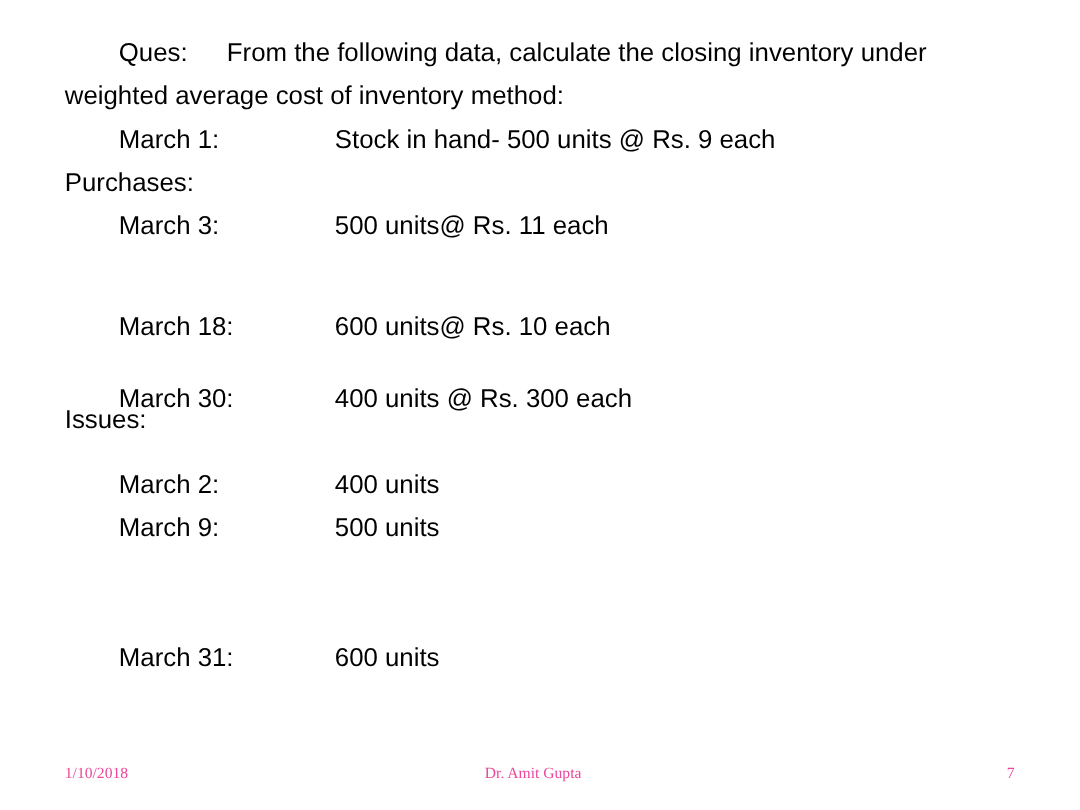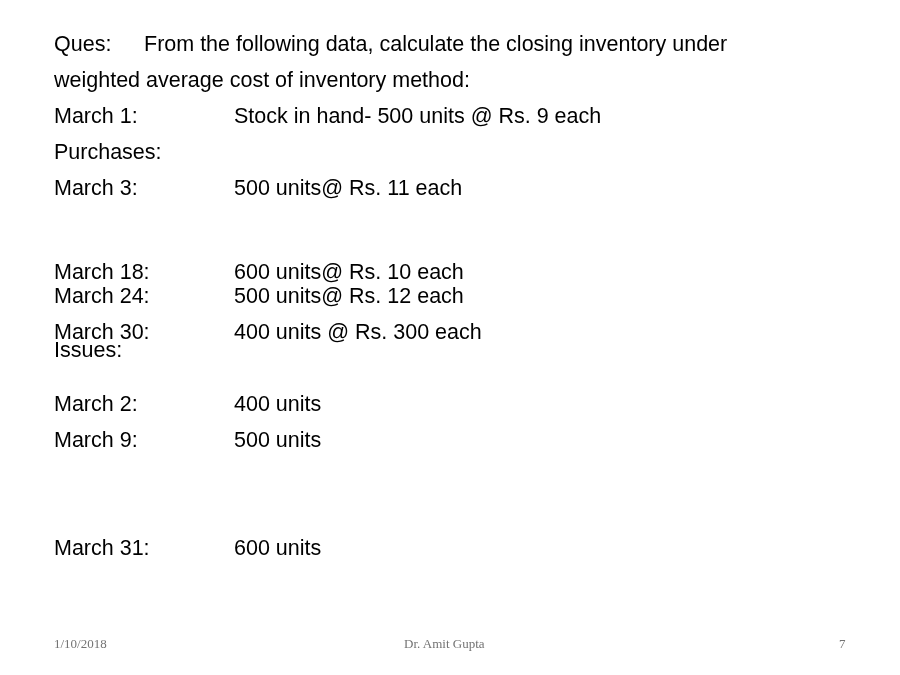--- a/index.html
+++ b/index.html
@@ -4,27 +4,27 @@
 <style>
   html, body { margin: 0; padding: 0; }
   body {
     width: 900px; height: 675px; background: #ffffff; position: relative; overflow: hidden;
     font-family: "Liberation Sans", "DejaVu Sans", sans-serif; color: #000;
   }
   .slide { position: absolute; left: 0; top: 0; width: 900px; height: 675px; }
   .line {
     position: absolute; left: 54px; font-size: 21.5px; line-height: 36px; white-space: nowrap;
   }
-  .lbl { display: inline-block; }
+  .lbl { display: inline-block; margin-left: 45px; }
   .ques-lbl { width: 90px; }
   .date-lbl { width: 180px; }
   .bold { font-weight: normal; }
   .footer {
     position: absolute; top: 636px; font-family: "Liberation Serif", "DejaVu Serif", serif;
-    font-size: 13px; color: #737373;
+    font-size: 13px; color: #ec4899;
   }
 </style>
 </head>
 <body>
 
 <div class="slide">
 
   <div class="line" style="top:26px">
     <span class="lbl ques-lbl">Ques:</span><span>From the following data, calculate the closing inventory under</span>
   </div>
@@ -37,23 +37,20 @@
   </div>
 
   <div class="line bold" style="top:134px">Purchases:</div>
 
   <div class="line" style="top:170px">
     <span class="lbl date-lbl">March 3:</span><span>500 units@ Rs. 11 each</span>
   </div>
   <div class="line" style="top:254px">
     <span class="lbl date-lbl">March 18:</span><span>600 units@ Rs. 10 each</span>
   </div>
-  <div class="line" style="top:278px">
-    <span class="lbl date-lbl">March 24:</span><span>500 units@ Rs. 12 each</span>
-  </div>
   <div class="line" style="top:314px">
     <span class="lbl date-lbl">March 30:</span><span>400 units @ Rs. 300 each</span>
   </div>
 
   <div class="line bold" style="top:332px">Issues:</div>
 
   <div class="line" style="top:386px">
     <span class="lbl date-lbl">March 2:</span><span>400 units</span>
   </div>
   <div class="line" style="top:422px">

